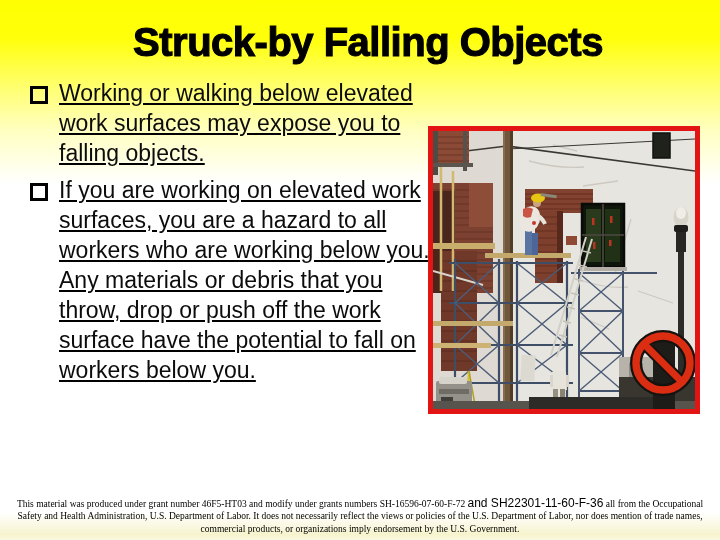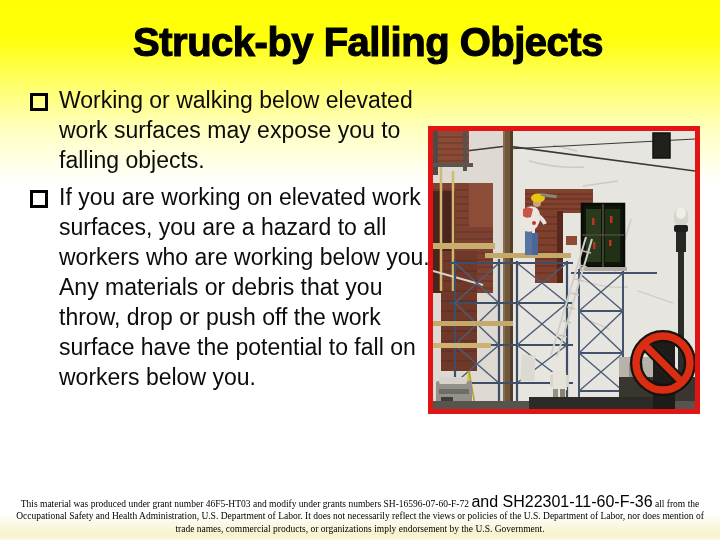--- a/index.html
+++ b/index.html
@@ -10,41 +10,41 @@
       #ffff02 0%, #ffff0a 7%, #ffff63 15%, #ffffc0 24%,
       #ffffff 34%, #ffffff 95%, #f6f3cd 99%, #fbf9e0 100%);
     font-family:"Liberation Sans", sans-serif;
   }
   .title {
     position:absolute; top:10px; left:0; width:720px; margin:8px;
     text-align:center; font-size:40px; line-height:48px;
     font-weight:bold; color:#000; letter-spacing:-0.5px;
     -webkit-text-stroke:1.1px #000;
   }
-  .bullets { position:absolute; left:28px; top:85px; width:402px; }
+  .bullets { position:absolute; left:28px; top:78px; width:402px;text-decoration:underline; }
   .bullet { display:flex; align-items:flex-start; margin-bottom:7px; }
   .sq {
     flex:0 0 auto; width:12px; height:12px; border:3px solid #000;
     margin:8px 11px 0 2px; background:transparent;
   }
   .btext {
     width:374px; font-size:23px; line-height:30px; color:#0c0c0c;
     letter-spacing:0px;
   }
   .photo {
     position:absolute; left:428px; top:126px; width:262px; height:278px;
     border:5px solid #e31414; background:#e7e5e0;
   }
   .photo svg { display:block; width:100%; height:100%; }
   .footer {
     position:absolute; left:8px; bottom:5px; width:704px;
     text-align:center; color:#000;
     font-family:"Liberation Serif", serif; font-size:9.5px; line-height:12.5px;
   }
-  .f-sans { font-family:"Liberation Sans", sans-serif; font-size:16px;text-align:center; }
+  .f-sans { font-family:"Liberation Sans", sans-serif; font-size:12px;text-align:center; }
 </style>
 </head>
 <body>
 
 <div class="slide">
 
   <h1 class="title">Struck-by Falling Objects</h1>
 
   <div class="bullets">
     <div class="bullet">

